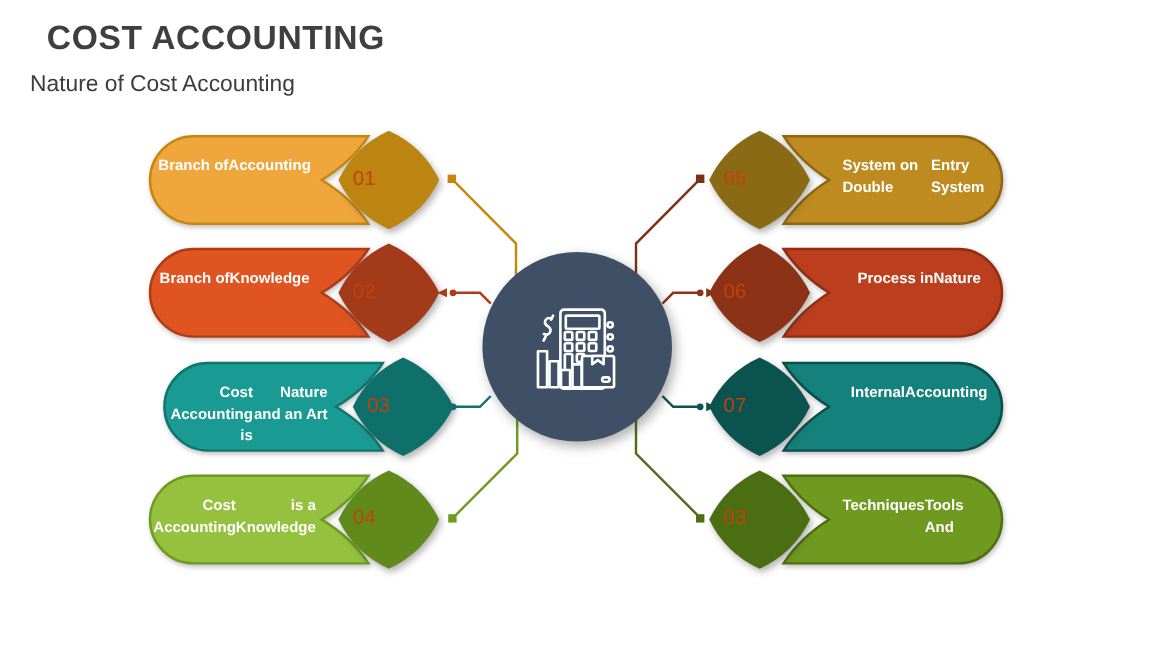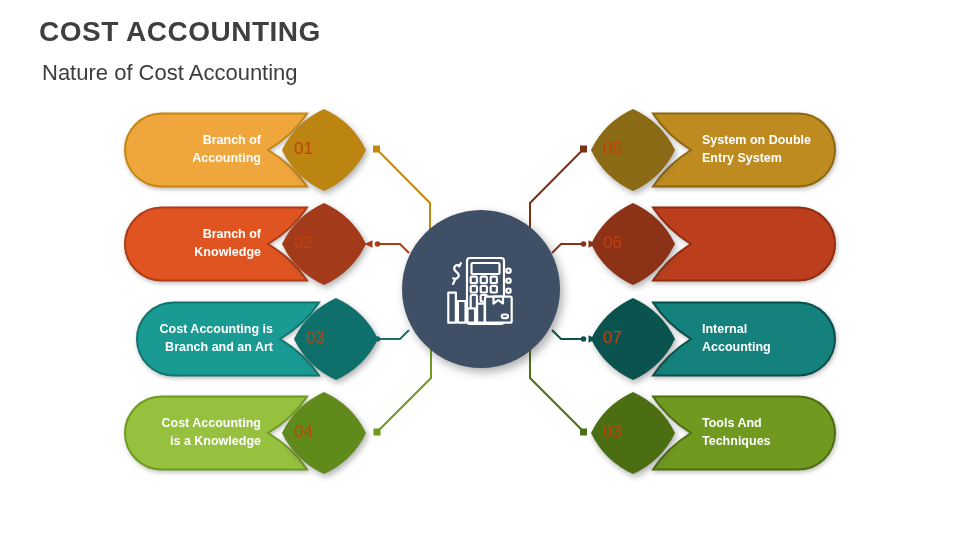--- a/index.html
+++ b/index.html
@@ -10,35 +10,35 @@
     position: relative;
   }
   .slide { position: absolute; inset: 0; }
 
   .title {
     position: absolute; left: 39px; top: 16px;
     font-size: 28px; font-weight: 700; color: #3f3f3f;
     letter-spacing: 0.5px;
   }
   .subtitle {
-    position: absolute; left: 42px; top: 60px;
-    font-size: 22px; font-weight: 400; color: #3d3d3d;
+    position: absolute; left: 25px; top: 60px;
+    font-size: 19px; font-weight: 400; color: #3d3d3d;
   }
 
   .diagram-svg { position: absolute; left: 0; top: 0; }
   .center-circle { filter: drop-shadow(3px 4px 5px rgba(40,40,40,0.38)); }
 
   .item { position: absolute; width: 260px; height: 100px; }
   .item svg { position: absolute; left: 0; top: 0; overflow: visible; }
   .pill { stroke-width: 2; filter: drop-shadow(1px 2px 2px rgba(70,70,70,0.35)); }
   .diamond { filter: drop-shadow(2px 3px 3px rgba(60,60,60,0.40)); }
 
   .pill-text {
     position: absolute; top: 30px; height: 40px;
-    display: flex; flex-direction: column; justify-content: center;
+    display: flex; flex-direction: row; justify-content: center;
     color: #ffffff; font-size: 12.5px; font-weight: 700; line-height: 1.42;
   }
   .pill-text.align-right { left: 10px; width: 131px; text-align: right; }
   .pill-text.align-left  { left: 122px; width: 128px; text-align: left; }
 
   .diamond-number {
     position: absolute; top: 39px; width: 60px;
     text-align: left; color: #c2410c;
     font-size: 17px; font-weight: 400;
   }
@@ -150,21 +150,21 @@
     <div class="diamond-number num-left">02</div>
   </div>
 
   <div class="item" style="left:132px; top:289px;">
     <svg width="260" height="100" viewBox="0 0 260 100">
       <path class="pill" d="M41.5,13.5 L187,13.5 Q173,35 148,50 Q173,65 187,86.5 L41.5,86.5 A36.5,36.5 0 0 1 41.5,13.5 Z" fill="#199B93" stroke="#0F756F"></path>
       <path class="diamond" d="M204,9 Q232.6,22 246,50 Q232.6,78 204,91 Q175.4,78 162,50 Q175.4,22 204,9 Z" fill="#0F706B"></path>
     </svg>
     <div class="pill-text align-right">
       <div>Cost Accounting is</div>
-      <div>Branch and an Art</div>
+      <div>Nature and an Art</div>
     </div>
     <div class="diamond-number num-left">03</div>
   </div>
 
   <div class="item" style="left:120px; top:383px;">
     <svg width="260" height="100" viewBox="0 0 260 100">
       <path class="pill" d="M41.5,13.5 L187,13.5 Q173,35 148,50 Q173,65 187,86.5 L41.5,86.5 A36.5,36.5 0 0 1 41.5,13.5 Z" fill="#95C13E" stroke="#6C9B20"></path>
       <path class="diamond" d="M204,9 Q232.6,22 246,50 Q232.6,78 204,91 Q175.4,78 162,50 Q175.4,22 204,9 Z" fill="#608A1C"></path>
     </svg>
     <div class="pill-text align-right">
@@ -184,20 +184,24 @@
       <div>Entry System</div>
     </div>
     <div class="diamond-number num-right">05</div>
   </div>
 
   <div class="item" style="left:580px; top:194px;">
     <svg width="260" height="100" viewBox="0 0 260 100">
       <path class="pill" d="M73,13.5 L218.5,13.5 A36.5,36.5 0 0 1 218.5,86.5 L73,86.5 Q87,65 111,50 Q87,35 73,13.5 Z" fill="#BB3F1C" stroke="#932C10"></path>
       <path class="diamond" d="M53,9 Q81.6,22 95,50 Q81.6,78 53,91 Q24.4,78 11,50 Q24.4,22 53,9 Z" fill="#8C3216"></path>
     </svg>
+    <div class="pill-text align-left">
+      <div>Process in</div>
+      <div>Nature</div>
+    </div>
     <div class="diamond-number num-right">06</div>
   </div>
 
   <div class="item" style="left:580px; top:289px;">
     <svg width="260" height="100" viewBox="0 0 260 100">
       <path class="pill" d="M73,13.5 L218.5,13.5 A36.5,36.5 0 0 1 218.5,86.5 L73,86.5 Q87,65 111,50 Q87,35 73,13.5 Z" fill="#15817C" stroke="#0A4E4A"></path>
       <path class="diamond" d="M53,9 Q81.6,22 95,50 Q81.6,78 53,91 Q24.4,78 11,50 Q24.4,22 53,9 Z" fill="#0A534F"></path>
     </svg>
     <div class="pill-text align-left">
       <div>Internal</div>
@@ -205,19 +209,19 @@
     </div>
     <div class="diamond-number num-right">07</div>
   </div>
 
   <div class="item" style="left:580px; top:383px;">
     <svg width="260" height="100" viewBox="0 0 260 100">
       <path class="pill" d="M73,13.5 L218.5,13.5 A36.5,36.5 0 0 1 218.5,86.5 L73,86.5 Q87,65 111,50 Q87,35 73,13.5 Z" fill="#6F991F" stroke="#4E6F10"></path>
       <path class="diamond" d="M53,9 Q81.6,22 95,50 Q81.6,78 53,91 Q24.4,78 11,50 Q24.4,22 53,9 Z" fill="#4C6E13"></path>
     </svg>
     <div class="pill-text align-left">
+      <div>Techniques</div>
       <div>Tools And</div>
-      <div>Techniques</div>
     </div>
     <div class="diamond-number num-right">03</div>
   </div>
 
 </div>
 
 </body></html>

